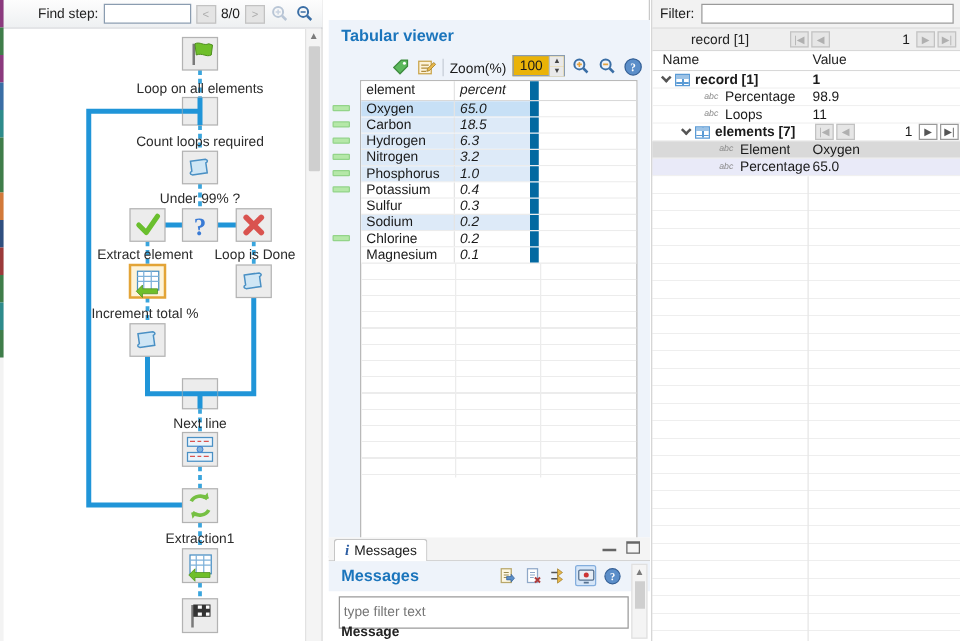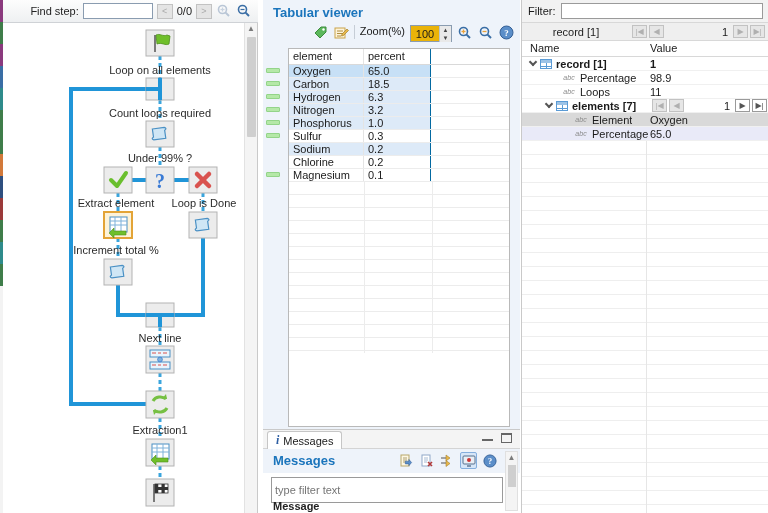--- a/index.html
+++ b/index.html
@@ -26,36 +26,36 @@
   .vscroll .arr { display:block; text-align:center; color:#7b7b7b; font-size:8px; height:12px; line-height:12px; }
   .vscroll .thumb { position:absolute; left:2px; top:14px; width:9px; height:100px; background:#cfcfcf; border-radius:1px; }
 
   .nodebox { fill:#ececec; stroke:#b3b3b3; stroke-width:1; }
   .nlabel { font-family:"Liberation Sans", sans-serif; font-size:11px; fill:#2b2b2b; text-anchor:middle; }
   .solidline { stroke:#2095d8; stroke-width:4; fill:none; }
   .dashline { stroke:#3aa5dd; stroke-width:3; stroke-dasharray:4 3; fill:none; }
 
   
   .mid { position:absolute; left:263px; top:0; width:257px; height:513px; border-right:1px solid #c9c9c9; }
-  .tab-viewer { position:absolute; left:0; top:0; width:257px; height:430px; background:#eef3fa; border-bottom:1px solid #c9c9c9; }
+  .tab-viewer { position:absolute; left:0; top:16px; width:257px; height:430px; background:#eef3fa; border-bottom:1px solid #c9c9c9; }
   .panel-title { position:absolute; left:10px; top:5px; font-size:13px; font-weight:bold; color:#1b75bc; }
-  .tv-toolbar { position:absolute; right:6px; top:25px; height:20px; display:flex; align-items:flex-start; gap:5px; }
+  .tv-toolbar { position:absolute; right:6px; top:25px; height:20px; display:flex; align-items:flex-end; gap:5px; }
   .tv-sep { width:1px; height:14px; background:#c6cdd6; }
   .zoom-box { display:flex; align-items:center; border:1px solid #8a9cb0; background:#eab308; height:17px; }
   .zoom-val { width:28px; text-align:center; font-size:11px; }
   .spin { display:flex; flex-direction:column; border-left:1px solid #b9c4d0; }
   .spin i { width:11px; height:8px; font-size:6px; line-height:8px; text-align:center; color:#444; background:#e9e9e9; font-style:normal; }
   .marker { position:absolute; left:3px; width:14px; height:5px; background:#b5e8a8; border:1px solid #93d489; border-radius:1px; }
   .dtable { position:absolute; left:25px; top:48px; width:222px; bottom:2px; background:#fff; border:1px solid #b9b9b9; }
   .thead { display:flex; height:16px; border-bottom:1px solid #d9d9d9; background:#fff; }
   .thead span { padding:1px 4px; font-size:11px; color:#222; }
   .trow { display:flex; height:13px; border-bottom:1px solid #ececec; background:#fff; }
   .trow span { padding:0 4px; font-size:11px; line-height:13px; overflow:hidden; white-space:nowrap; }
   .c1 { width:75px; border-right:1px solid #e4e4e4; }
-  .c2 { width:67px; border-right:1px solid #0369a1; }
+  .c2 { width:67px; border-right:7px solid #0369a1;font-style:italic; }
   .c3 { flex:1; }
   .trow.hl .c1, .trow.hl .c2 { background:#ddeaf8; }
   .trow.sel .c1, .trow.sel .c2 { background:#c7e0f6; }
   .tfill { position:absolute; left:0; right:0; top:0; bottom:0; }
   .tfill .fl { position:absolute; top:0; bottom:0; width:1px; background:#ececec; }
   .tfill-rows { position:absolute; left:0; right:0; top:0; bottom:0;
     background:repeating-linear-gradient(to bottom, transparent 0 12px, #ececec 12px 13px); }
 
   
   .messages { position:absolute; left:0; top:430px; width:257px; height:83px; background:#fff; }
@@ -129,21 +129,21 @@
       <i style="background:#3f7d4a"></i>
       <i style="background:#2e8b8b"></i>
     <i style="background:#3f7d4a"></i>
   </div>
 
   <div class="flow-panel">
     <div class="flow-toolbar">
       <label>Find step:</label>
       <input class="find-input" value="" style="">
       <span class="nav-btn">&lt;</span>
-      <span>0/0</span>
+      <span>8/0</span>
       <span class="nav-btn">&gt;</span>
       <svg class="mag" viewBox="0 0 16 16">
         <circle cx="6.5" cy="6.5" r="4" fill="none" stroke="#b9c6d6" stroke-width="1.6"></circle>
         <line x1="9.6" y1="9.6" x2="13" y2="13" stroke="#b9c6d6" stroke-width="2"></line>
         <line x1="4.5" y1="6.5" x2="8.5" y2="6.5" stroke="#c8d3e0" stroke-width="1.2"></line>
         <line x1="6.5" y1="4.5" x2="6.5" y2="8.5" stroke="#c8d3e0" stroke-width="1.2"></line>
       </svg>
       <svg class="mag" viewBox="0 0 16 16">
         <circle cx="6.5" cy="6.5" r="4" fill="none" stroke="#3a6ea5" stroke-width="1.6"></circle>
         <line x1="9.6" y1="9.6" x2="13" y2="13" stroke="#3a6ea5" stroke-width="2"></line>
@@ -359,20 +359,25 @@
             <span class="c1">Nitrogen</span>
             <span class="c2">3.2</span>
             <span class="c3"></span>
           </div>
         <div class="trow hl">
             <span class="c1">Phosphorus</span>
             <span class="c2">1.0</span>
             <span class="c3"></span>
           </div>
         <div class="trow">
+            <span class="c1">Potassium</span>
+            <span class="c2">0.4</span>
+            <span class="c3"></span>
+          </div>
+        <div class="trow">
             <span class="c1">Sulfur</span>
             <span class="c2">0.3</span>
             <span class="c3"></span>
           </div>
         <div class="trow hl">
             <span class="c1">Sodium</span>
             <span class="c2">0.2</span>
             <span class="c3"></span>
           </div>
         <div class="trow">

